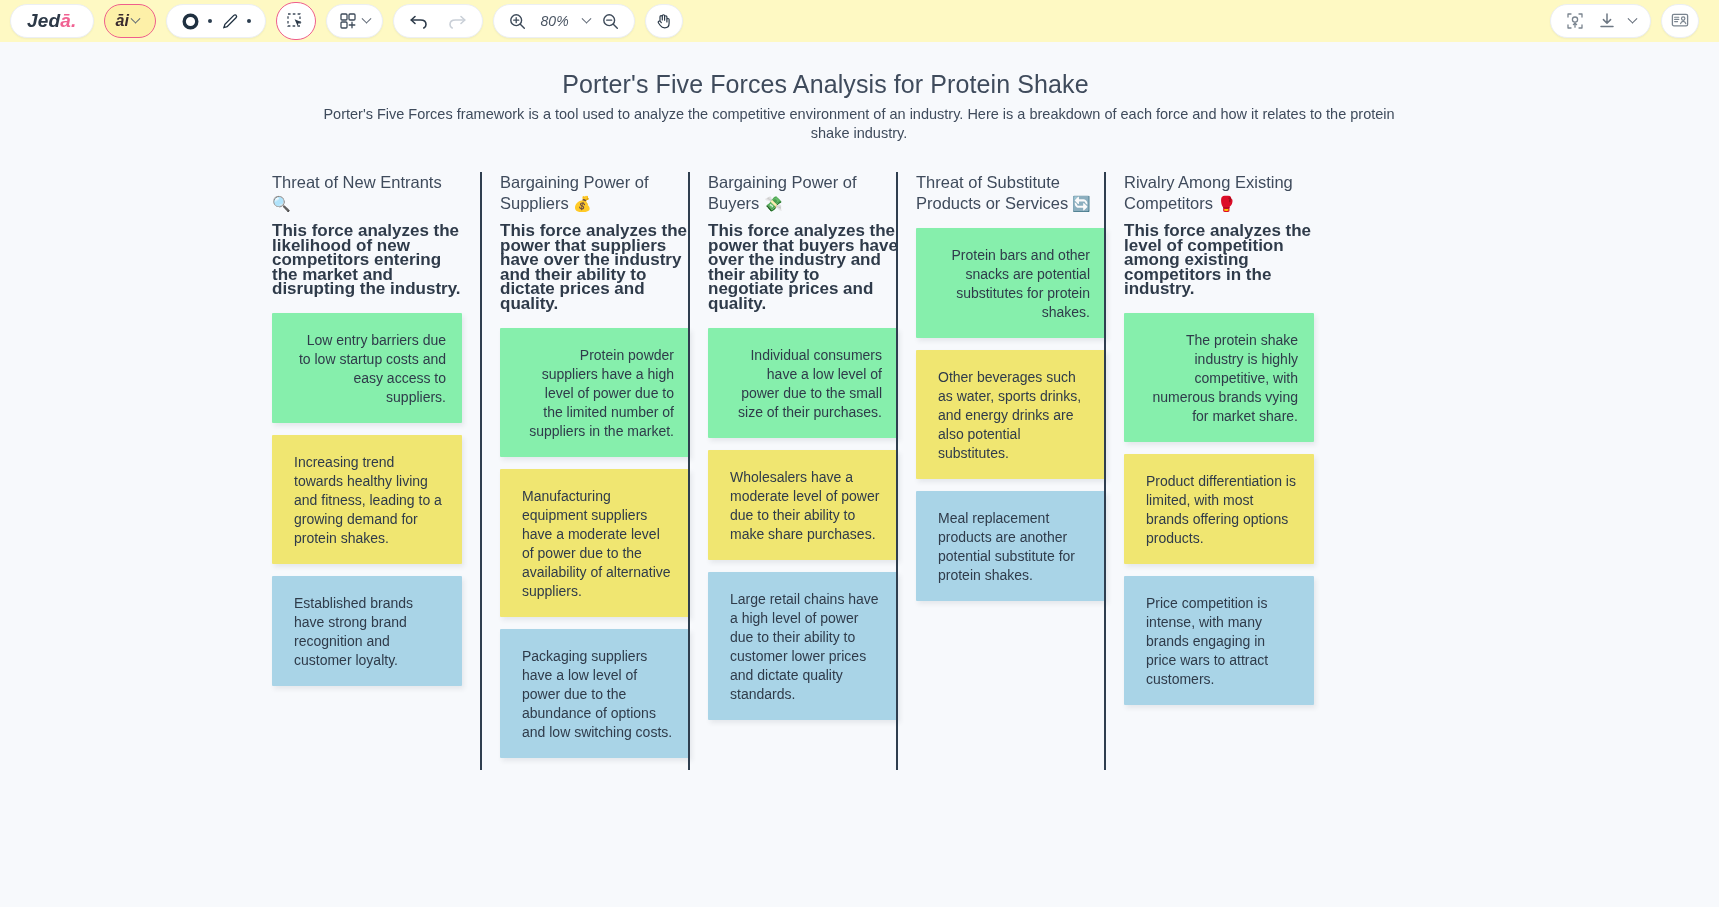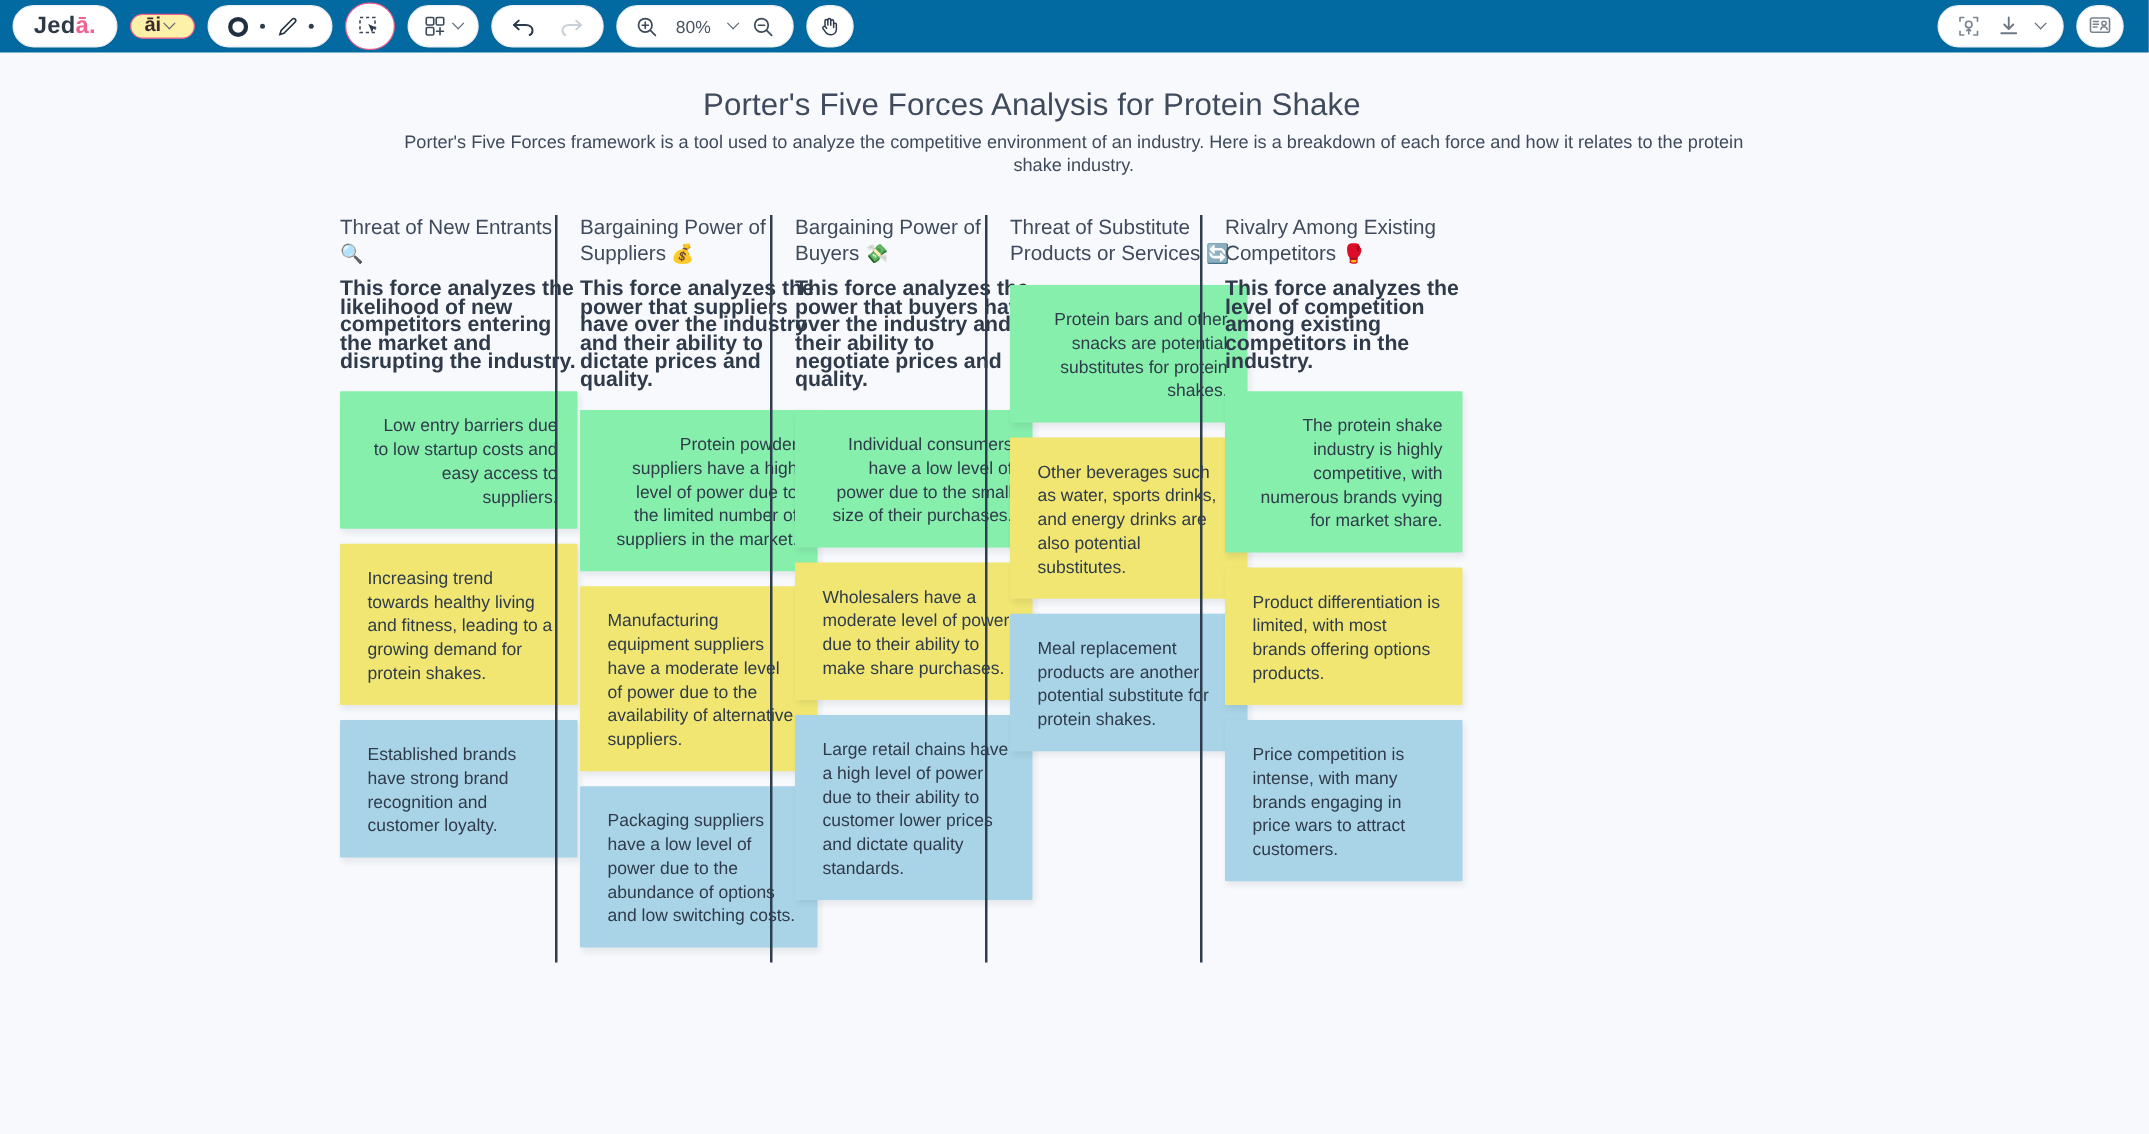--- a/index.html
+++ b/index.html
@@ -14,22 +14,23 @@
 
   
   .toolbar {
     position: absolute;
     top: 0; left: 0;
     width: 1719px;
     height: 42px;
     display: flex;
     align-items: center;
     padding: 0 10px;
-    background: #0369a1;
+    background: #fef9c3;
     z-index: 20;
+    font-style: italic;
   }
   .tb-left { display: flex; align-items: center; gap: 10px; }
   .tb-right { margin-left: auto; display: flex; align-items: center; gap: 10px; padding-right: 10px; }
 
   .pill {
     height: 34px;
     background: #ffffff;
     border: 1px solid #eceff3;
     border-radius: 18px;
     display: flex;
@@ -43,21 +44,21 @@
     padding: 0 16px;
     font-size: 19px;
     font-weight: 600;
     letter-spacing: .2px;
     color: #2d3947;
     white-space: nowrap;
   }
   .logo .accent { color: #f06292; }
 
   .ai-pill {
-    height: 20px;
+    height: 34px;
     min-width: 52px;
     padding: 0 9px 0 11px;
     background: #fdf0a8;
     border: 1.6px solid #ef5e8c;
     border-radius: 18px;
     display: flex;
     align-items: center;
     gap: 3px;
     font-size: 16px;
     font-weight: 600;
@@ -112,21 +113,21 @@
 
   
   .columns {
     position: absolute;
     top: 130px;
     left: 272px;
     width: 1190px;
     display: flex;
   }
   .col {
-    width: 172px;
+    width: 208px;
     padding-right: 0;
     position: relative;
     padding-left: 0;
   }
   .col + .col { border-left: 2px solid #2f3e4f; padding-left: 18px; }
   .col-inner { width: 190px; }
 
   .col-title {
     font-size: 16.5px;
     line-height: 21px;

